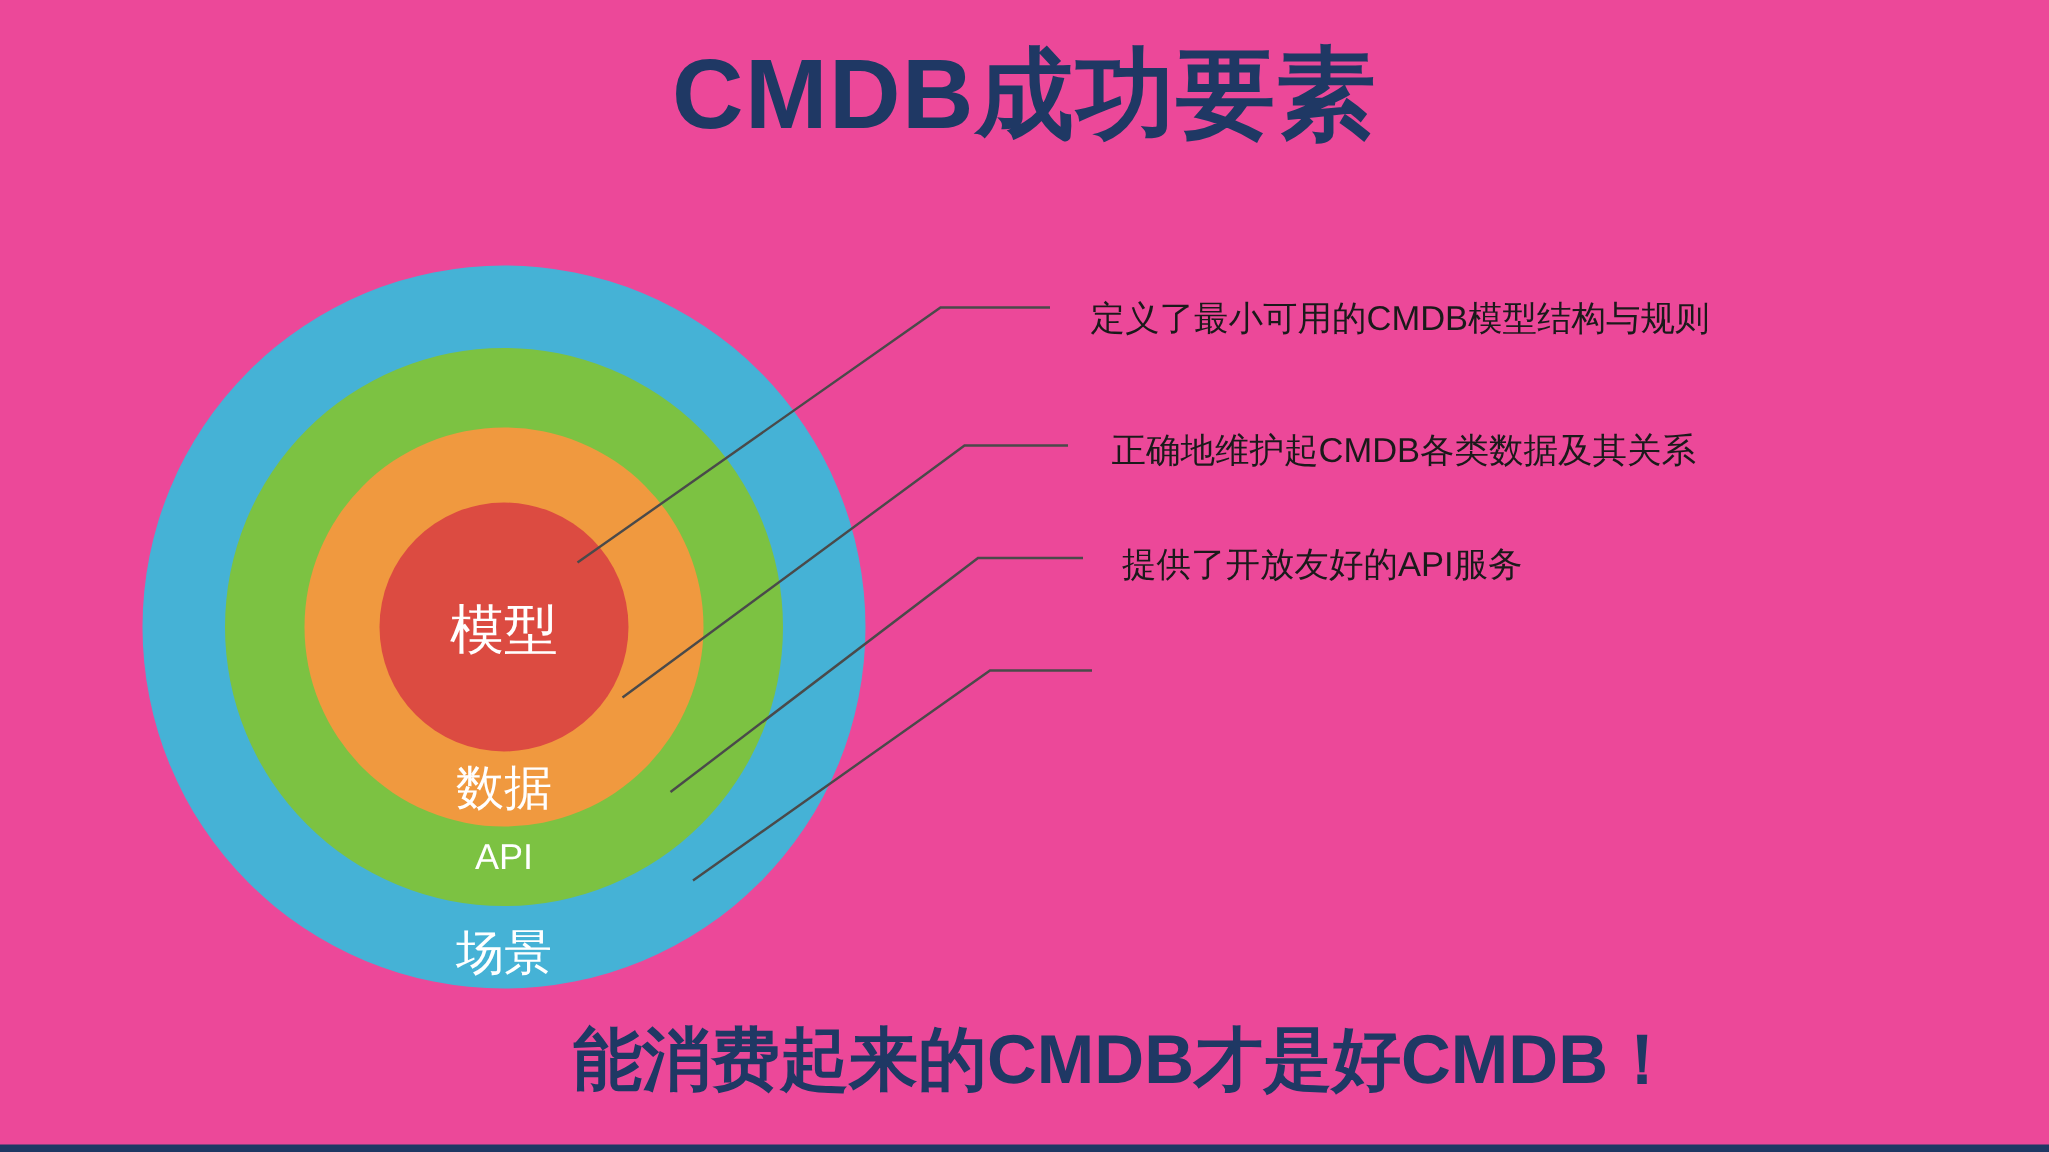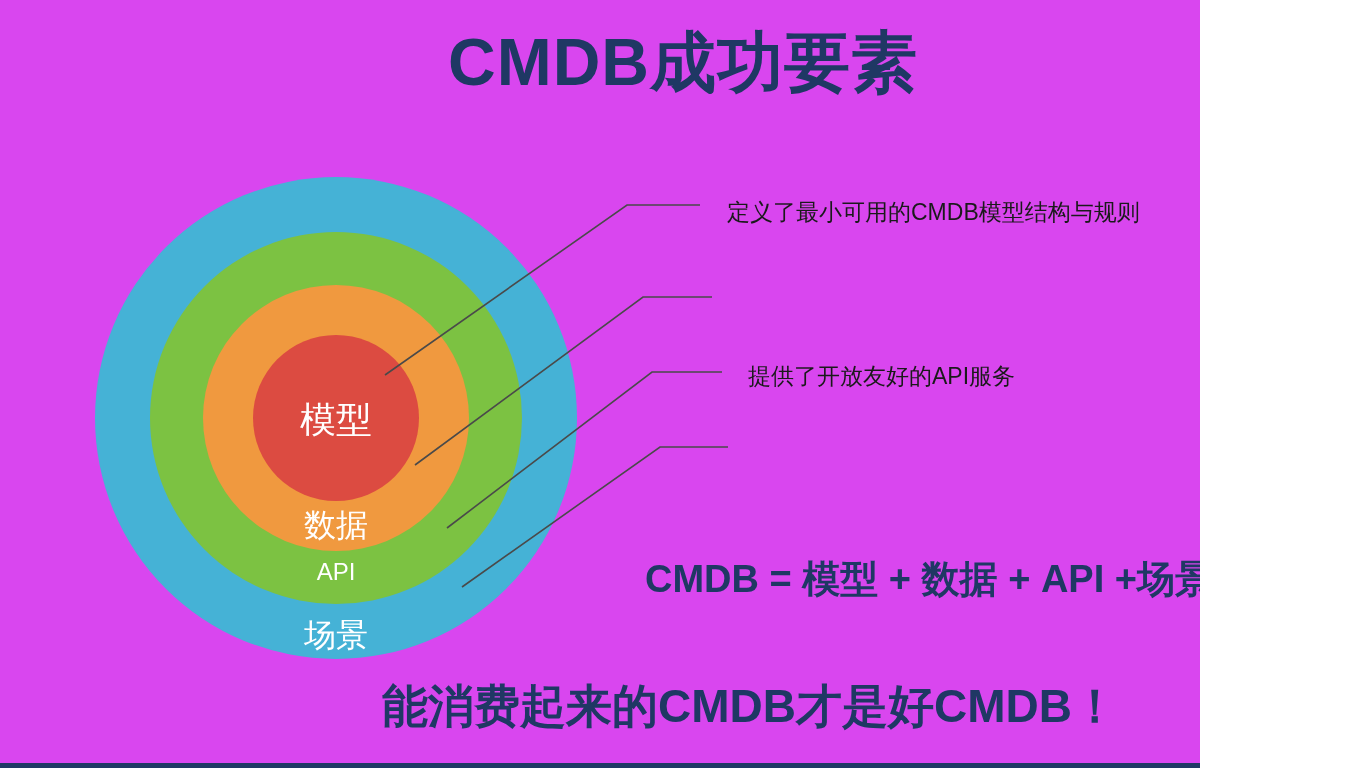--- a/index.html
+++ b/index.html
@@ -3,23 +3,23 @@
 <meta charset="utf-8">
 <style>
   html, body {
     margin: 0;
     padding: 0;
     background: #ffffff;
     font-family: "Liberation Sans", "DejaVu Sans", sans-serif;
   }
   .slide {
     position: relative;
-    width: 1200px;
+    width: 1366px;
     height: 768px;
-    background: #d946ef;
+    background: #ec4899;
     overflow: hidden;
   }
   .slide-title {
     position: absolute;
     top: 18px;
     left: 0;
     width: 1366px;
     text-align: center;
     font-size: 66px;
     font-weight: bold;
@@ -116,21 +116,21 @@
   <div class="ring-label label-scene">场景</div>
 
   <svg class="connector-svg" viewBox="0 0 1366 768">
     <polyline points="385,375 627,205 700,205"></polyline>
     <polyline points="415,465 643,297 712,297"></polyline>
     <polyline points="447,528 652,372 722,372"></polyline>
     <polyline points="462,587 660,447 728,447"></polyline>
   </svg>
 
   <div class="annotation annotation-1">定义了最小可用的CMDB模型结构与规则</div>
+  <div class="annotation annotation-2">正确地维护起CMDB各类数据及其关系</div>
   <div class="annotation annotation-3">提供了开放友好的API服务</div>
 
-  <div class="equation">CMDB = 模型 + 数据 + API +场景</div>
 
   <div class="footer-headline">能消费起来的CMDB才是好CMDB！</div>
 
   <div class="bottom-bar"></div>
 
 </div>
 
 </body></html>

